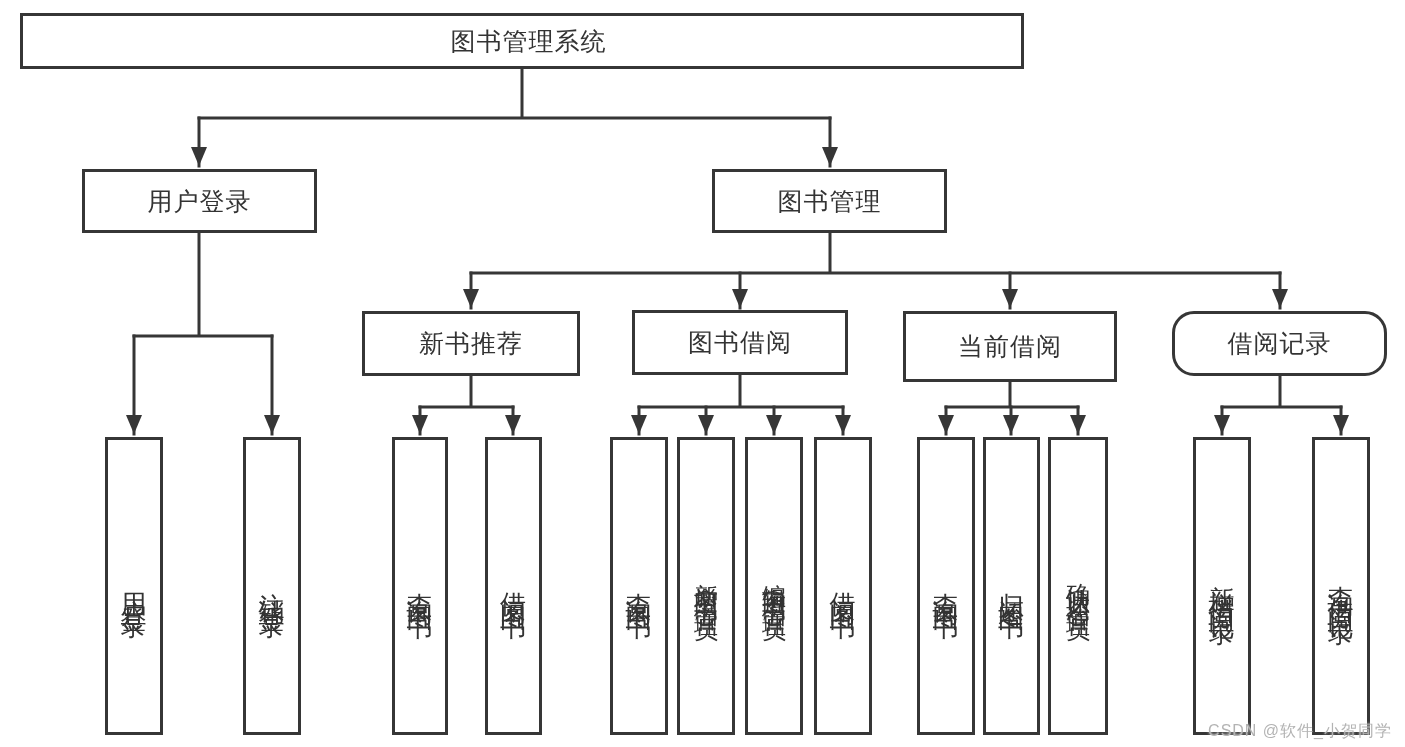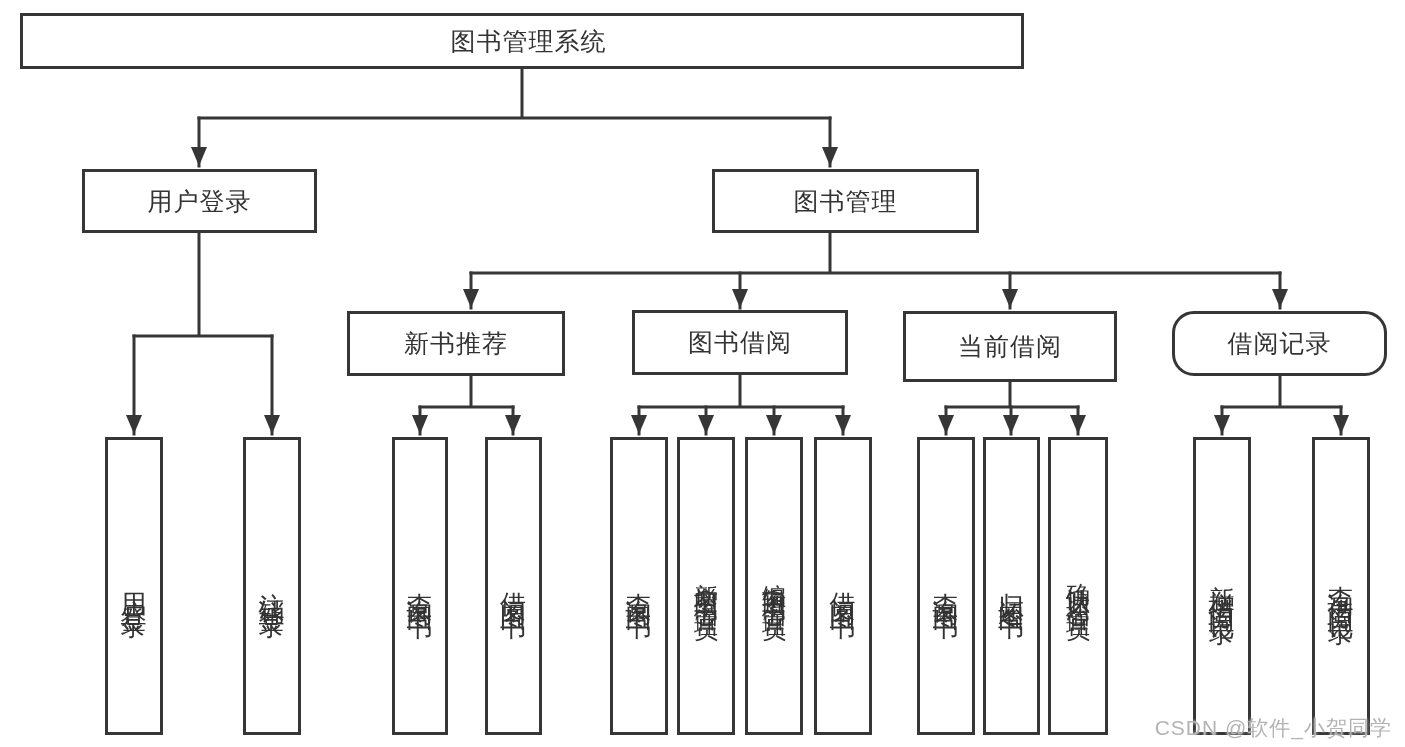--- a/index.html
+++ b/index.html
@@ -71,21 +71,21 @@
     color: var(--text);
   }
   .vbox.long .vlabel {
     font-size: 24px;
     letter-spacing: 5px;
   }
   .watermark {
     position: absolute;
     right: 13px;
     bottom: 5px;
-    font-size: 21px;
+    font-size: 16px;
     letter-spacing: 1px;
     color: var(--watermark);
     z-index: 3;
     text-shadow: 0 0 3px #ffffff;
   }
 </style>
 </head>
 <body>
 
 <div class="canvas">
@@ -145,25 +145,25 @@
     </g>
   </svg>
 
   <div class="hbox" style="left:20px; top:13px; width:1004px; height:56px;padding-left:13px;">
     <span>图书管理系统</span>
   </div>
 
   <div class="hbox" style="left:82px; top:169px; width:235px; height:64px;">
     <span>用户登录</span>
   </div>
-  <div class="hbox" style="left:712px; top:169px; width:267px; height:64px;">
+  <div class="hbox" style="left:712px; top:169px; width:235px; height:64px;">
     <span>图书管理</span>
   </div>
 
-  <div class="hbox" style="left:347px; top:311px; width:218px; height:65px;">
+  <div class="hbox" style="left:362px; top:311px; width:218px; height:65px;">
     <span>新书推荐</span>
   </div>
   <div class="hbox" style="left:632px; top:310px; width:216px; height:65px;align-items:center;">
     <span>图书借阅</span>
   </div>
   <div class="hbox" style="left:903px; top:311px; width:214px; height:71px;">
     <span>当前借阅</span>
   </div>
   <div class="hbox" style="left:1172px; top:311px; width:215px; height:65px;border-radius:22px;">
     <span>借阅记录</span>

